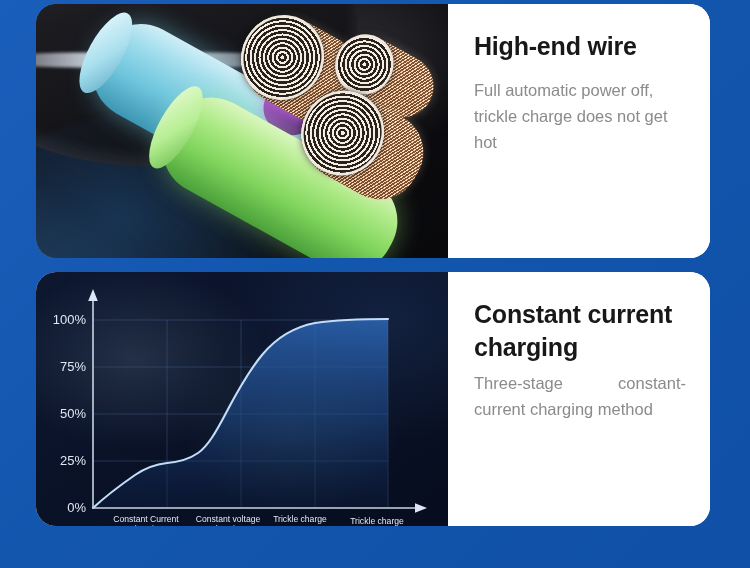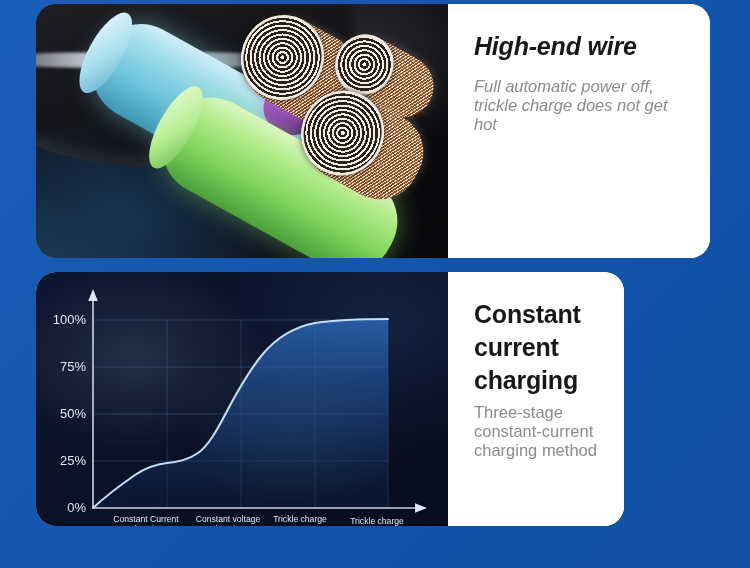--- a/index.html
+++ b/index.html
@@ -24,22 +24,22 @@
   }
 
   
   .card {
     position: absolute;
     display: flex;
     border-radius: 20px;
     overflow: hidden;
     background: #ffffff;
   }
-  #card-wire  { left: 36px; top: 4px;   width: 674px; height: 254px; font-style: italic; }
-  #card-chart { left: 36px; top: 272px; width: 588px; height: 254px; }
+  #card-wire  { left: 36px; top: 4px;   width: 674px; height: 254px; }
+  #card-chart { left: 36px; top: 272px; width: 674px; height: 254px; }
 
   .card-visual {
     position: relative;
     width: 412px;
     height: 100%;
     flex: 0 0 412px;
     overflow: hidden;
   }
   .card-text {
     flex: 1 1 auto;
@@ -52,21 +52,21 @@
     font-size: 25px;
     font-weight: bold;
     line-height: 33px;
     letter-spacing: -0.2px;
     margin: 0 0 14px 0;
   }
   #card-chart .card-title { margin-bottom: 6px; }
   .card-body {
     color: #8b8b8d;
     font-size: 16.5px;
-    line-height: 19px;
+    line-height: 26px;
     margin: 0;
     max-width: 228px;
   }
   .card-body.justify {
     text-align: justify;
     text-align-last: left;
   }
 
   
   .photo {

